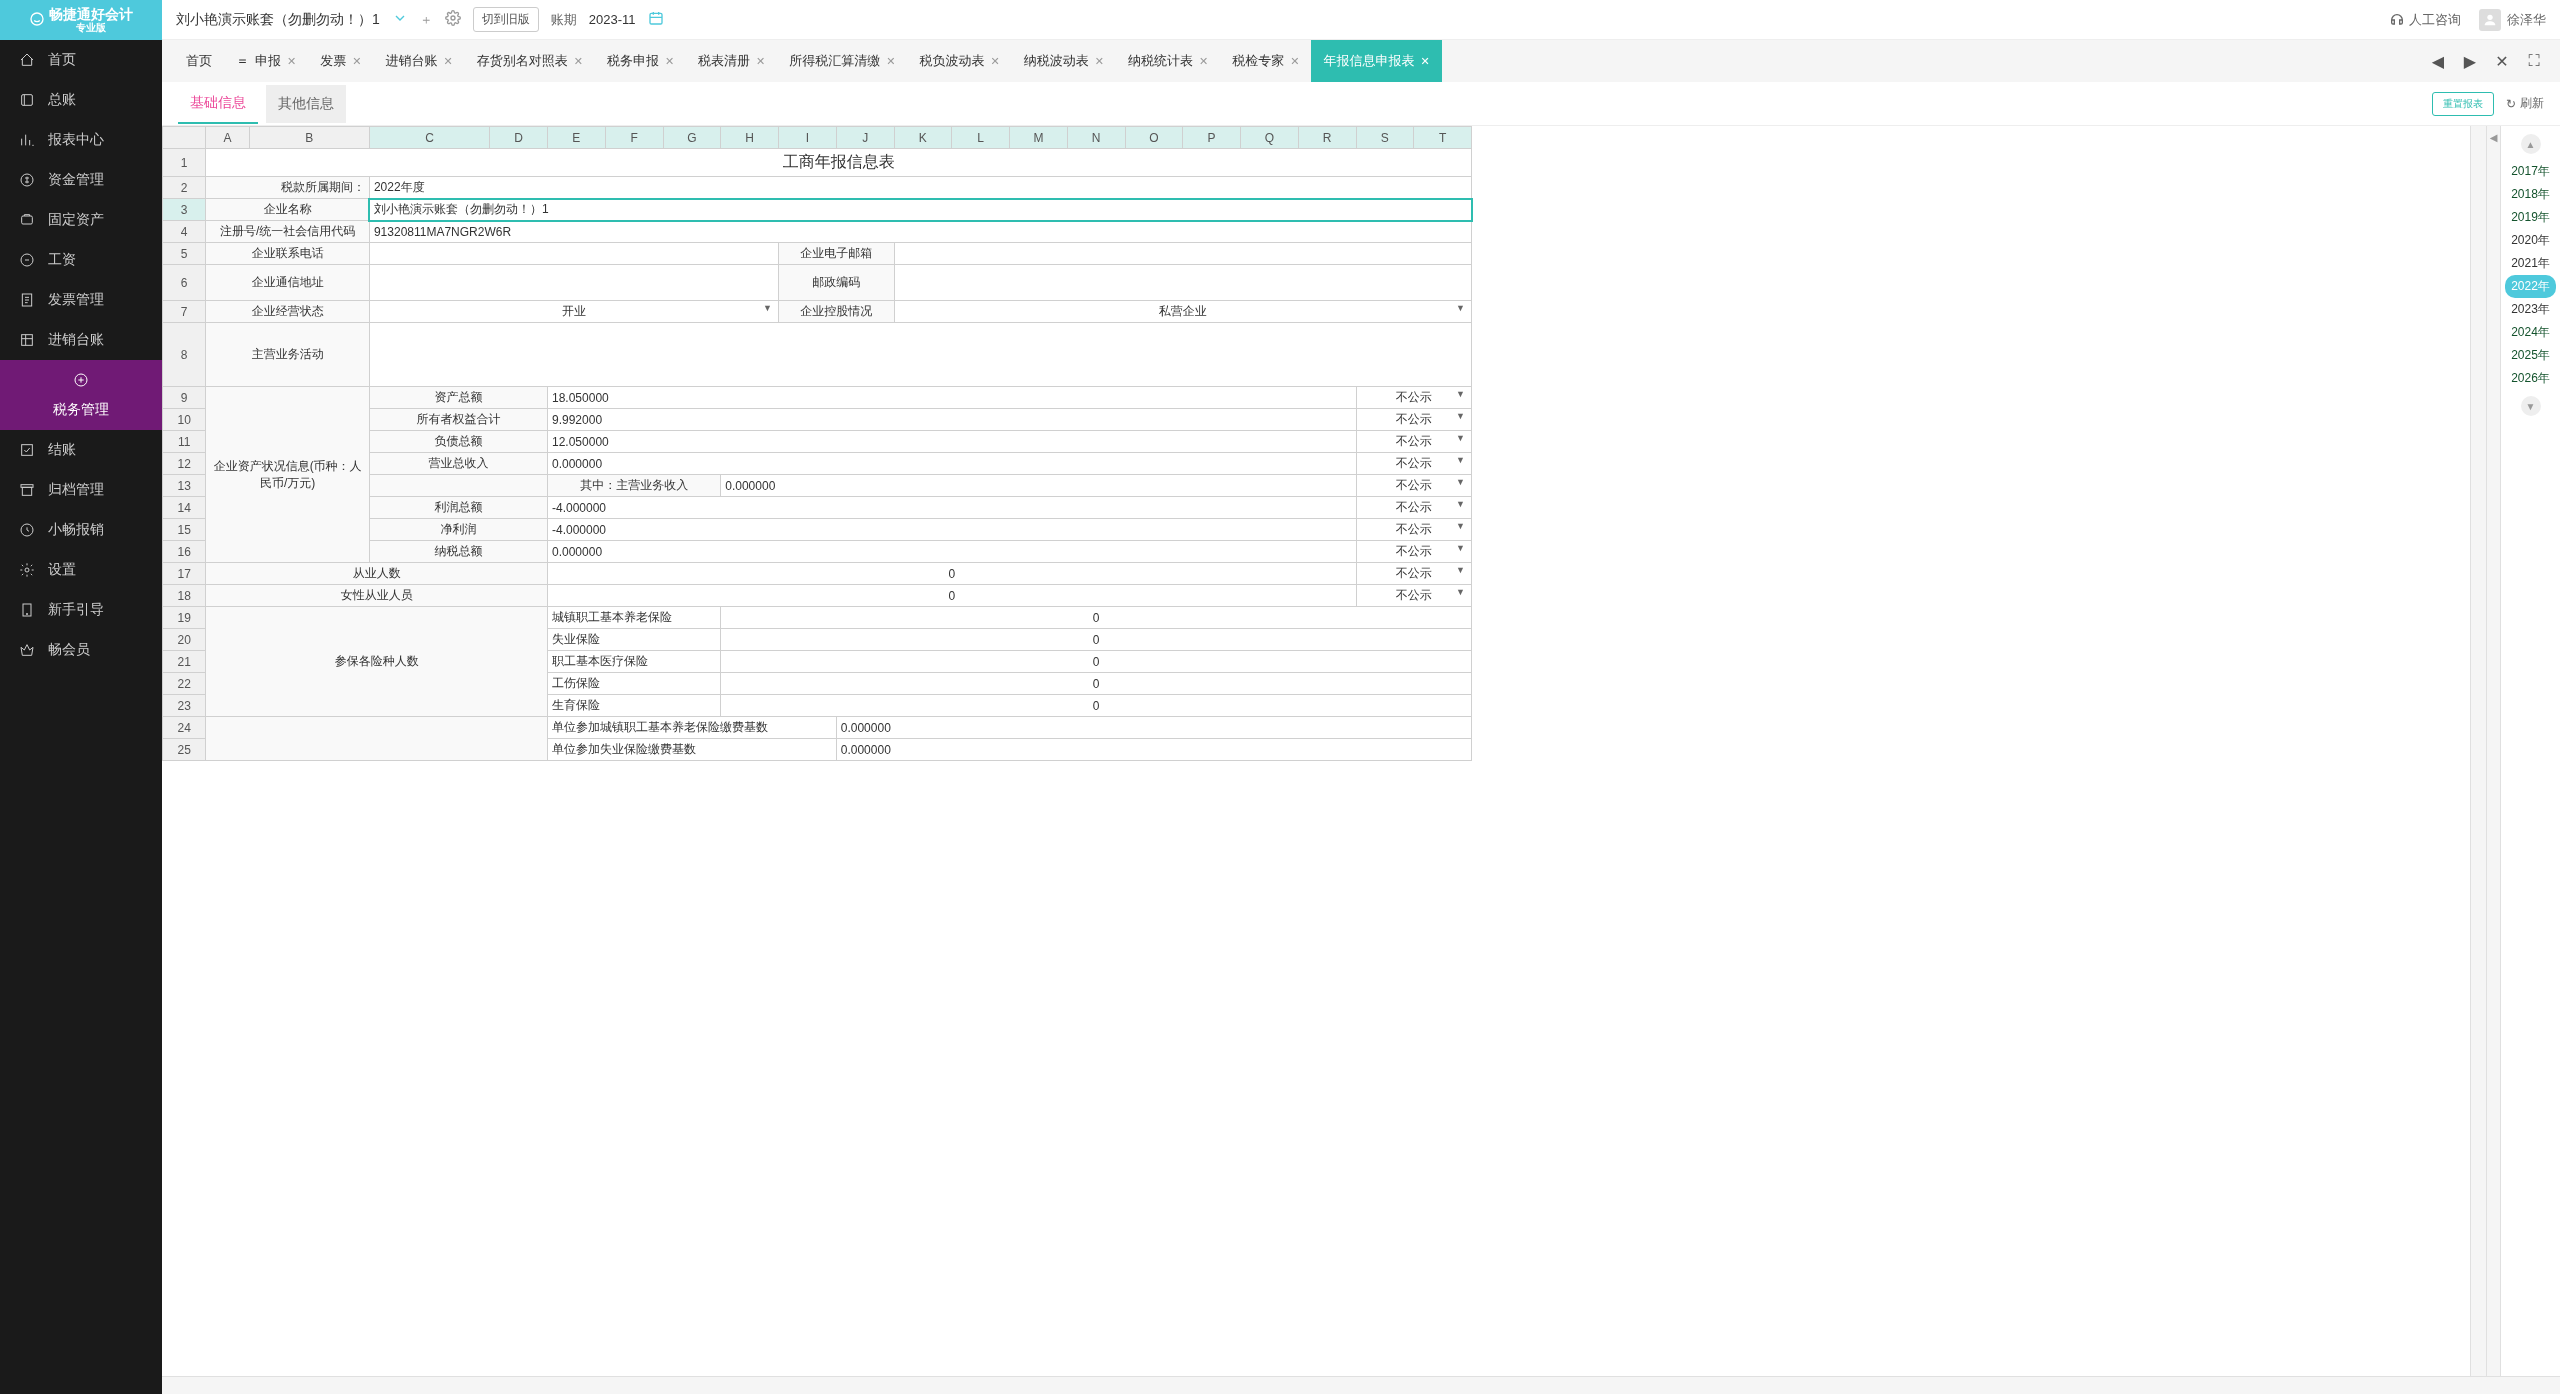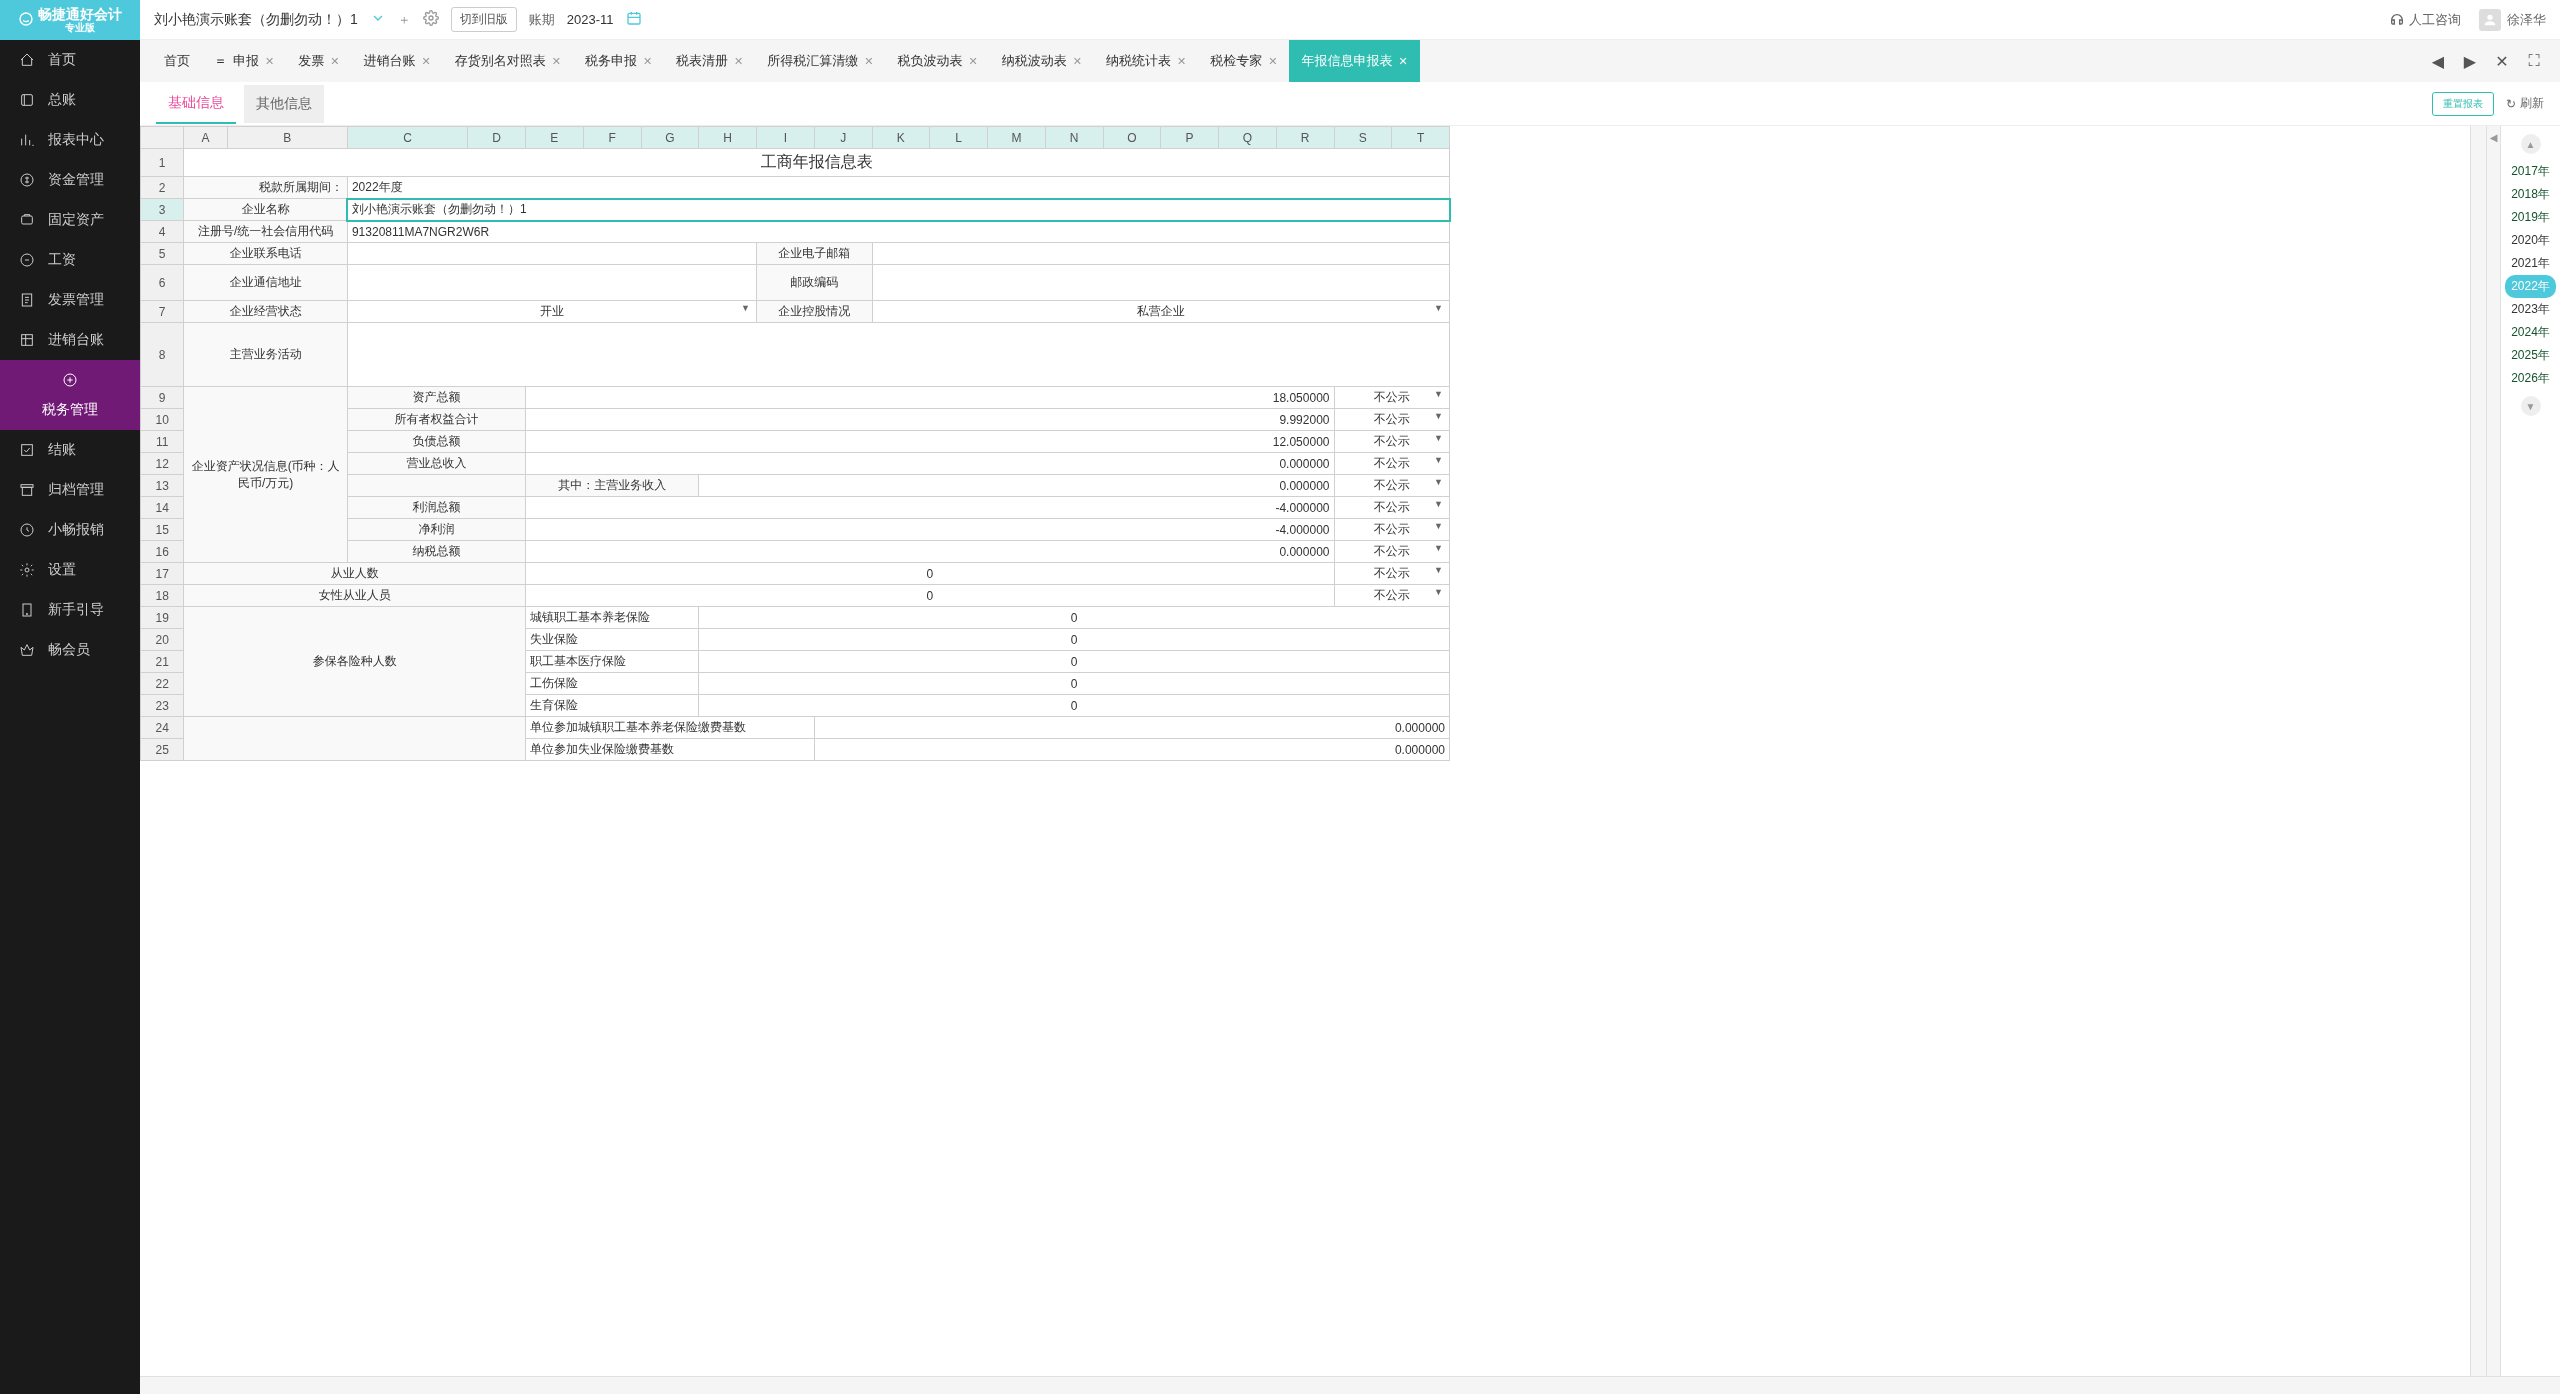--- a/index.html
+++ b/index.html
@@ -1,19 +1,19 @@
 <!DOCTYPE html>
 <html><head>
 <meta charset="utf-8">
 <style>
 * { margin: 0; padding: 0; box-sizing: border-box; font-family: "Microsoft YaHei", Arial, sans-serif; }
 body { display: flex; height: 100vh; overflow: hidden; font-size: 13px; color: #333; background: #fff; }
 
 
-.sidebar { width: 140px; background: #1a1a1a; color: #aaa; display: flex; flex-direction: column; }
+.sidebar { width: 162px; background: #1a1a1a; color: #aaa; display: flex; flex-direction: column; }
 .logo { background: #4ec9dc; height: 40px; display: flex; align-items: center; justify-content: center; color: #fff; font-size: 14px; font-weight: bold; gap: 4px; }
 .logo small { font-size: 10px; display: block; }
 .logo-inner { display: flex; flex-direction: column; align-items: center; line-height: 1.1; }
 .sidebar-item { display: flex; align-items: center; gap: 12px; padding: 11px 18px; cursor: pointer; font-size: 14px; color: #ccc; }
 .sidebar-item.active { background: #701a75; color: #fff; flex-direction: column; }
 .side-icon { width: 18px; height: 18px; display: inline-flex; align-items: center; justify-content: center; }
 
 
 .main { flex: 1; display: flex; flex-direction: column; min-width: 0; }
 .topbar { height: 40px; display: flex; align-items: center; padding: 0 14px; gap: 12px; border-bottom: 1px solid #eee; }
@@ -41,21 +41,21 @@
 
 .sheet-wrap { flex: 1; display: flex; min-height: 0; }
 .sheet { flex: 1; overflow: auto; position: relative; }
 table { border-collapse: collapse; width: 1310px; table-layout: fixed; }
 th, td { border: 1px solid #d0d0d0; height: 22px; font-size: 12px; padding: 0 4px; overflow: hidden; white-space: nowrap; text-overflow: ellipsis; }
 th { background: #f0f0f0; font-weight: normal; text-align: center; color: #555; }
 .rownum { background: #f0f0f0; text-align: center; color: #555; width: 36px; }
 .rownum.sel { background: #d8f0ed; }
 th.sel { background: #d8f0ed; }
 .lbl { background: #f9f9f9; text-align: center; margin-left: 45px; }
-.val-r { text-align: right; }
+.val-r { }
 .dd { text-align: center; position: relative; }
 .dd::after { content: "▼"; position: absolute; right: 6px; font-size: 9px; color: #666; }
 .cell-sel { outline: 2px solid #2ebdb0; outline-offset: -1px; }
 
 .vscroll { width: 16px; background: #f5f5f5; border-left: 1px solid #e0e0e0; }
 .years { width: 60px; border-left: 1px solid #e0e0e0; display: flex; flex-direction: column; align-items: center; padding: 8px 0; gap: 6px; }
 .yr { font-size: 12px; padding: 3px 6px; cursor: pointer; color: #14532d; border-radius: 10px; }
 .yr.active { background: #4ec9dc; color: #fff; }
 .yr.en { color: #333; }
 .yr-nav { width: 20px; height: 20px; background: #eee; border-radius: 50%; display: flex; align-items: center; justify-content: center; cursor: pointer; color: #999; font-size: 10px; }

